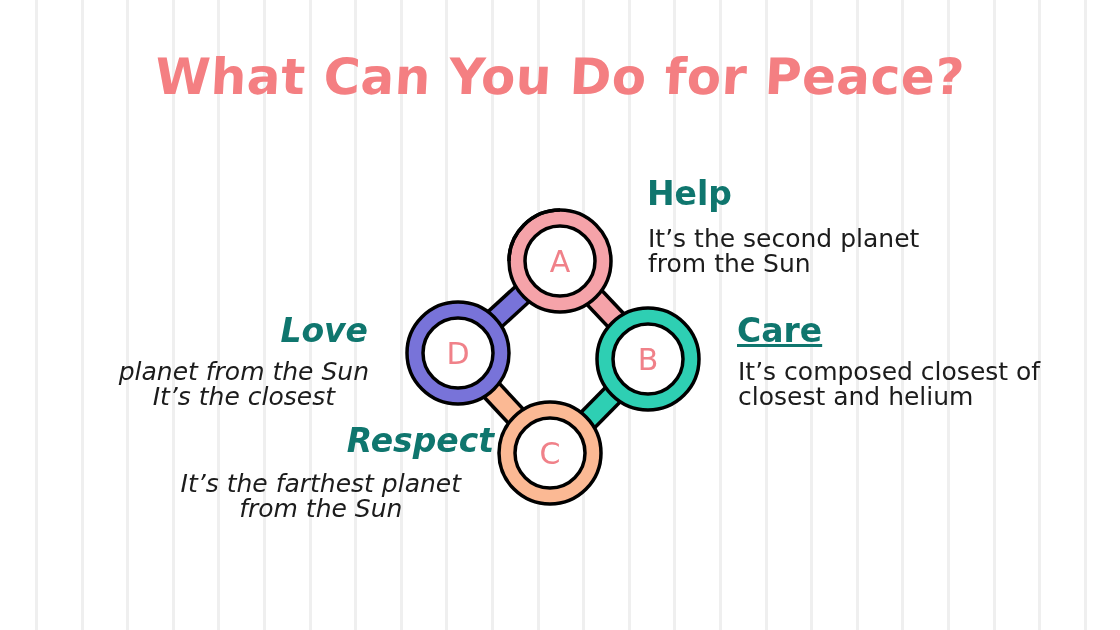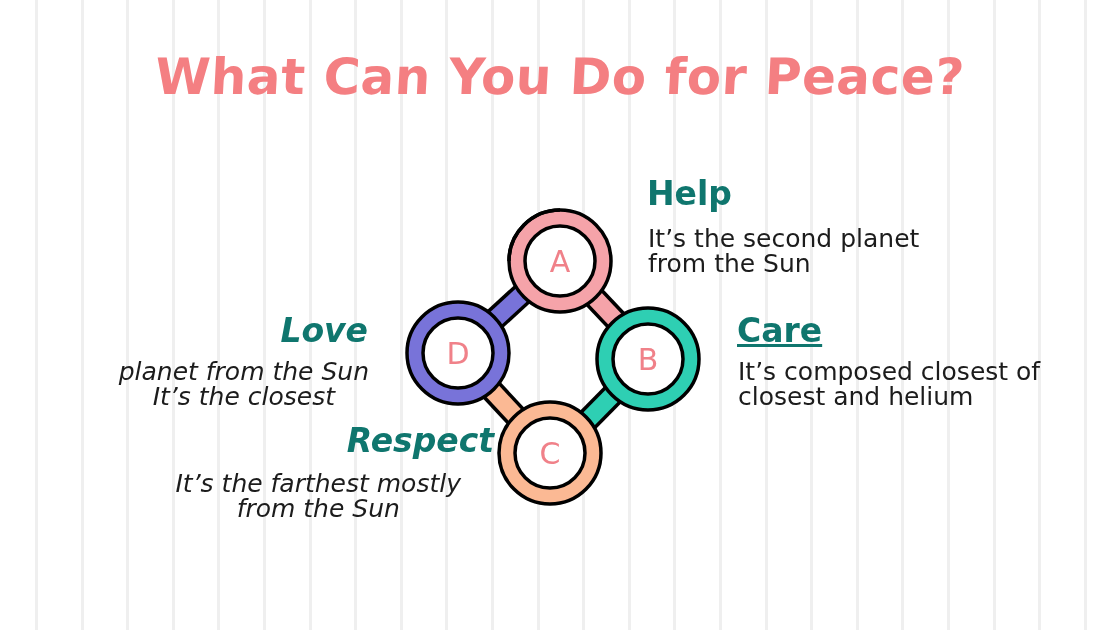--- a/index.html
+++ b/index.html
@@ -121,16 +121,16 @@
   <div class="heading right" style="right:752px; top:315px;">Love</div>
   <div class="body-text right" style="right:751px; top:359px;">
     <div>planet from the Sun</div>
     <div>It’s the closest</div>
   </div>
 </div>
 
 <div>
   <div class="heading right" style="right:626px; top:425px;">Respect</div>
   <div class="body-text right" style="right:659px; top:471px;">
-    <div>It’s the farthest mostly</div>
+    <div>It’s the farthest planet</div>
     <div>from the Sun</div>
   </div>
 </div>
 
 </body></html>

